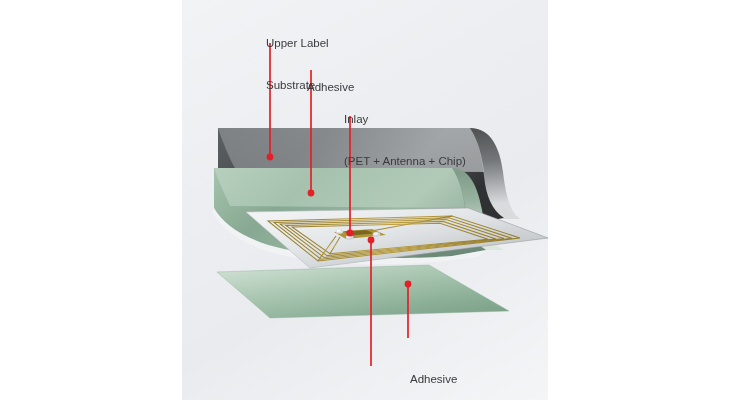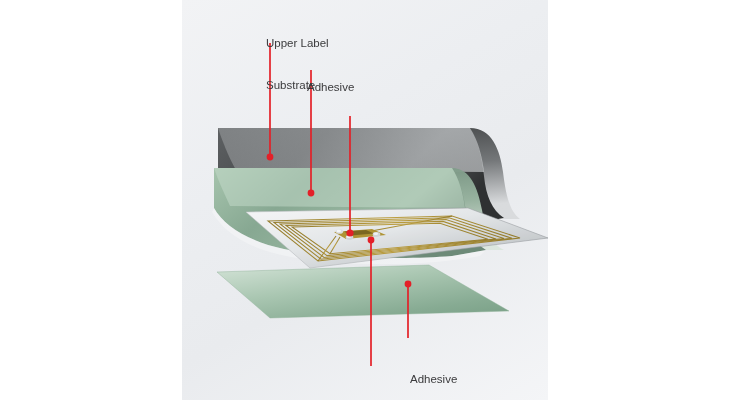--- a/index.html
+++ b/index.html
@@ -176,20 +176,24 @@
 
   <div class="lbl" style="left:266px;top:8px;">
     <div>Upper Label</div>
     <div>Substrate</div>
   </div>
 
   <div class="lbl" style="left:307px;top:52px;">
     <div>Adhesive</div>
   </div>
 
+  <div class="lbl" style="left:344px;top:84px;">
+    <div>Inlay</div>
+    <div>(PET + Antenna + Chip)</div>
+  </div>
 
   <div class="lbl" style="left:410px;top:344px;">
     <div>Adhesive</div>
   </div>
 
   <div class="lbl" style="left:368px;top:372px;">
     
   </div>
 
 </div>

